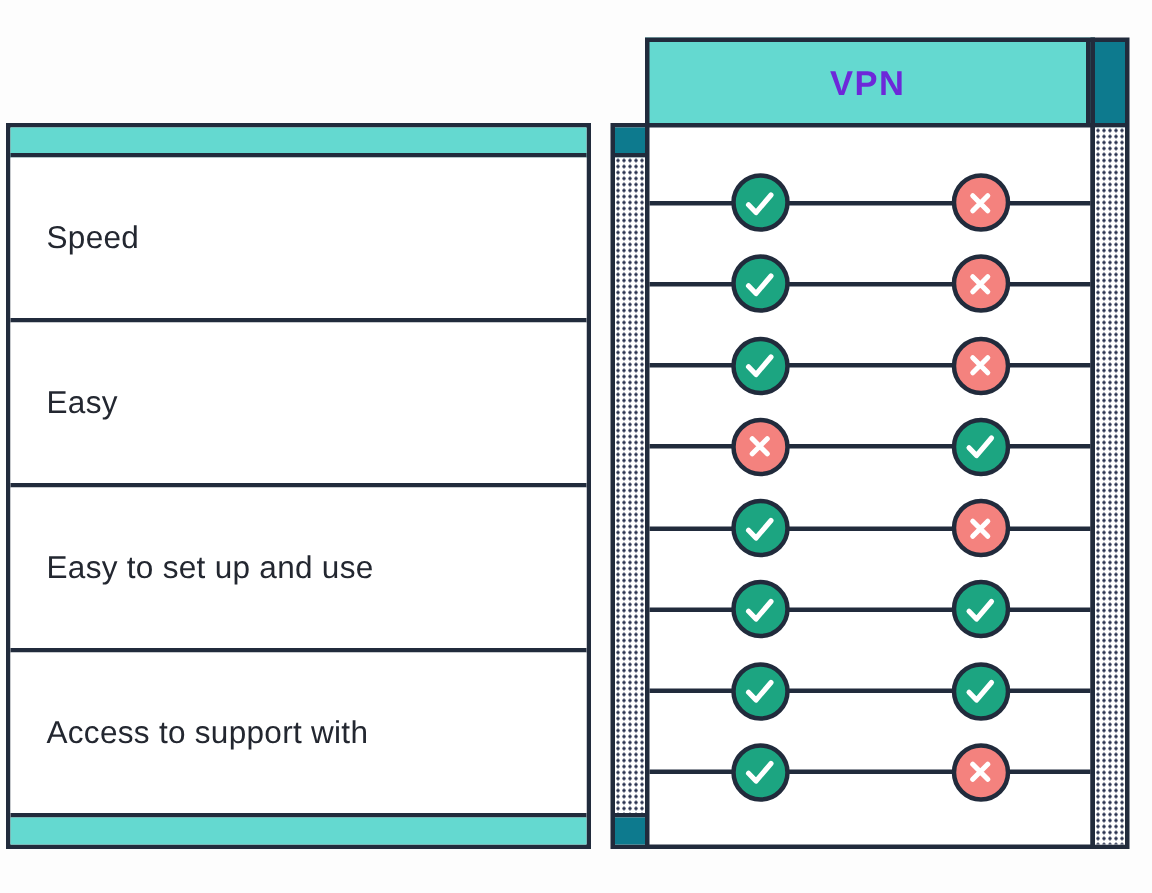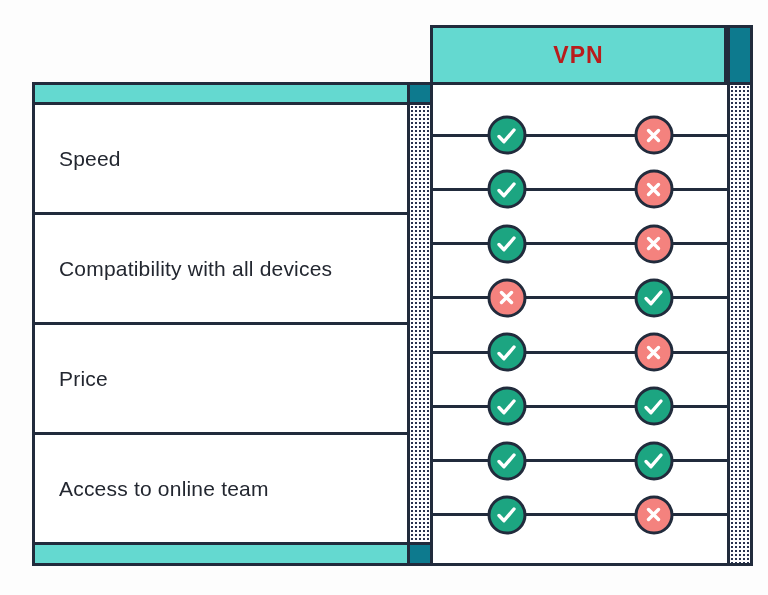--- a/index.html
+++ b/index.html
@@ -13,21 +13,21 @@
     font-family:"Liberation Sans", sans-serif;color:var(--text);
     overflow:hidden;
   }
   .hatch{
     background-color:#ffffff;
     background-image:radial-gradient(circle, var(--hatch-dot) 1px, rgba(255,255,255,0) 1.15px);
     background-size:4px 4px;
   }
   
   .left-panel{
-    position:absolute;left:32px;top:82px;width:390px;height:484px;
+    position:absolute;left:4px;top:82px;width:390px;height:484px;
     border:3px solid var(--navy);background:#fff;
     display:flex;flex-direction:column;
   }
   .bar-top{height:20px;background:var(--teal);border-bottom:3px solid var(--navy);}
   .bar-bottom{height:18px;background:var(--teal);}
   .features{flex:1;display:flex;flex-direction:column;}
   .feature-row{
     flex:1;display:flex;align-items:center;padding-left:24px;
     border-bottom:3px solid var(--navy);
     font-size:21px;letter-spacing:.2px;background:#fff;
@@ -40,21 +40,21 @@
   .mid-strip .cap-top{height:20px;background:var(--dark-teal);border-bottom:3px solid var(--navy);}
   .mid-strip .shaft{flex:1;border-bottom:3px solid var(--navy);}
   .mid-strip .cap-bottom{height:18px;background:var(--dark-teal);}
   
   .right-header{
     position:absolute;left:430px;top:25px;width:300px;height:60px;
     border:3px solid var(--navy);display:flex;background:var(--teal);
   }
   .header-cell{
     flex:1;display:flex;align-items:center;justify-content:center;
-    font-size:23px;font-weight:bold;letter-spacing:1px;color:#b91c1c;
+    font-size:23px;font-weight:bold;letter-spacing:1px;color:#6d28d9;
   }
   .header-cell.first{border-right:3px solid var(--navy);}
   
   .right-body{
     position:absolute;left:430px;top:82px;width:300px;height:484px;
     border:3px solid var(--navy);background:#fff;
     display:flex;flex-direction:column;padding:23px 0 21px 0;
   }
   .mark-row{flex:1;position:relative;}
   .row-line{position:absolute;left:0;right:0;top:50%;height:3px;margin-top:-1.5px;background:var(--navy);}
@@ -81,27 +81,27 @@
 
 <div class="comparison">
 
   <div class="left-panel">
     <div class="bar-top"></div>
     <div class="features">
         <div class="feature-row">
           <span>Speed</span>
         </div>
         <div class="feature-row">
-          <span>Compatibility with all devices</span>
-        </div>
-        <div class="feature-row">
-          <span>Price</span>
-        </div>
-        <div class="feature-row">
-          <span>Access to online team</span>
+          <span>Easy</span>
+        </div>
+        <div class="feature-row">
+          <span>Easy to set up and use</span>
+        </div>
+        <div class="feature-row">
+          <span>Access to support with</span>
         </div>
       </div>
     <div class="bar-bottom"></div>
   </div>
 
   <div class="mid-strip">
     <div class="cap-top"></div>
     <div class="shaft hatch"></div>
     <div class="cap-bottom"></div>
   </div>

